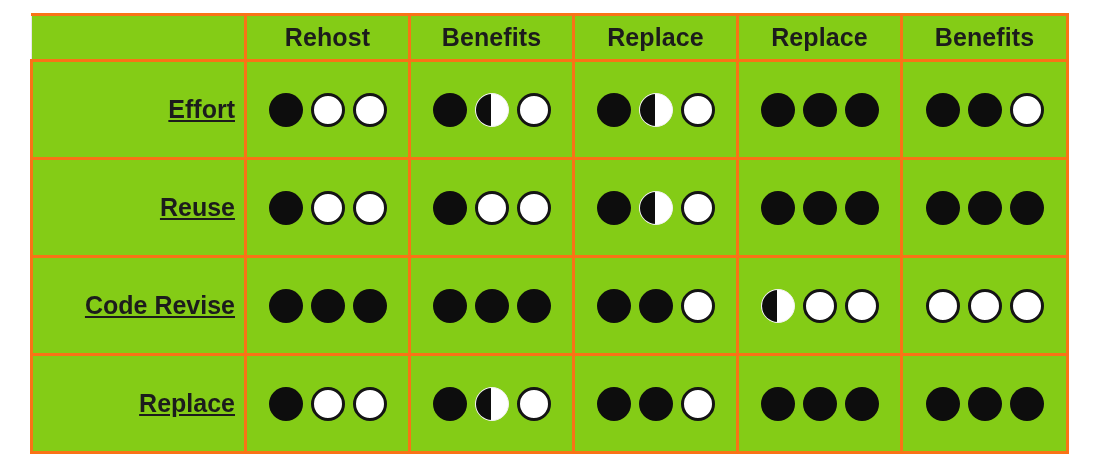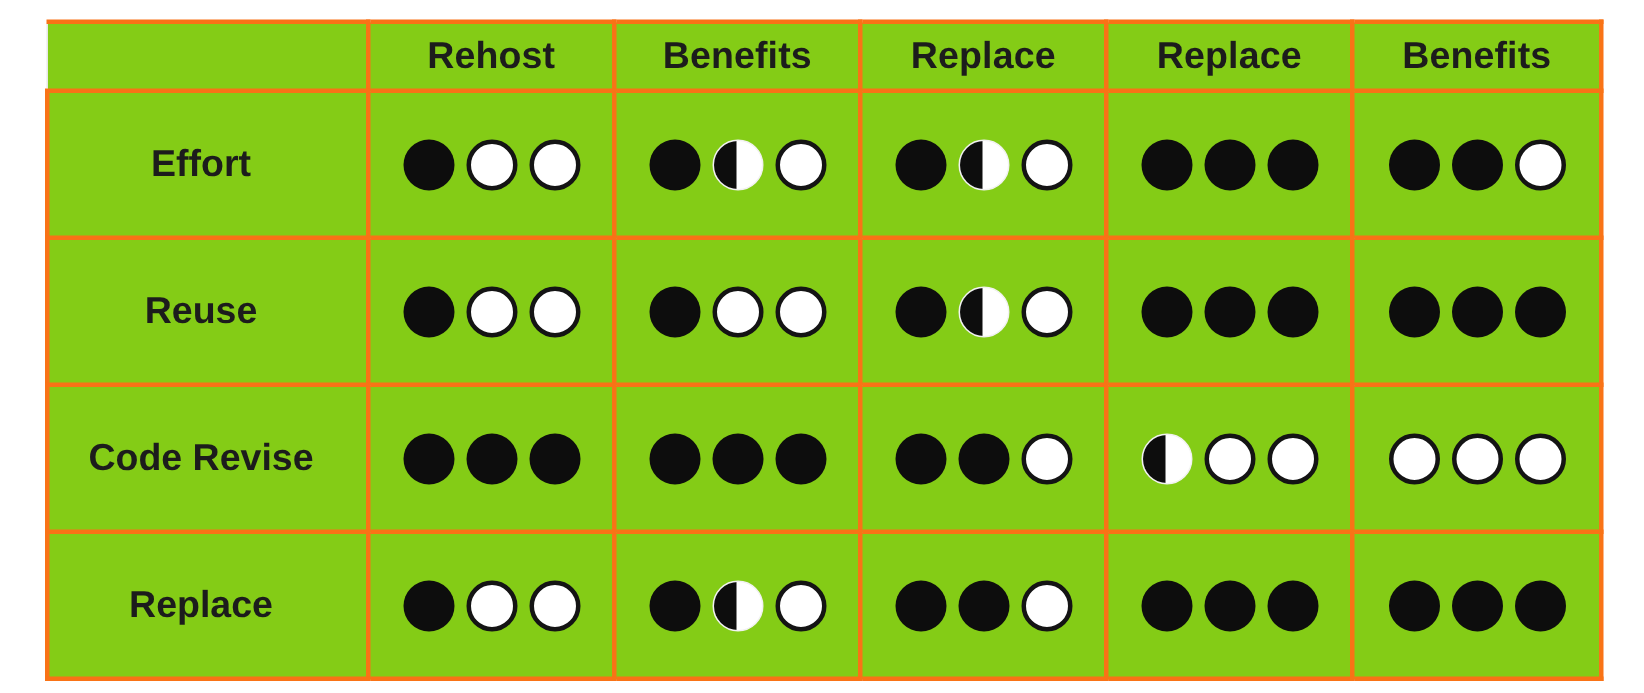--- a/index.html
+++ b/index.html
@@ -54,26 +54,27 @@
   }
   tr.header-row th.corner-cell {
     border-left: 1px solid #e8e8e8;
   }
 
   
   tr.data-row td {
     height: 95px;
   }
   tr.data-row td.row-label {
-    text-align: center;
+    text-align: right;
     padding-right: 9px;
     font-size: 25px;
     font-weight: bold;
     color: #1c1c1c;
     white-space: nowrap;
+    text-decoration: underline;
   }
 
   .ball-group {
     display: flex;
     flex-direction: row;
     align-items: center;
     justify-content: center;
     gap: 8px;
     height: 100%;
   }

